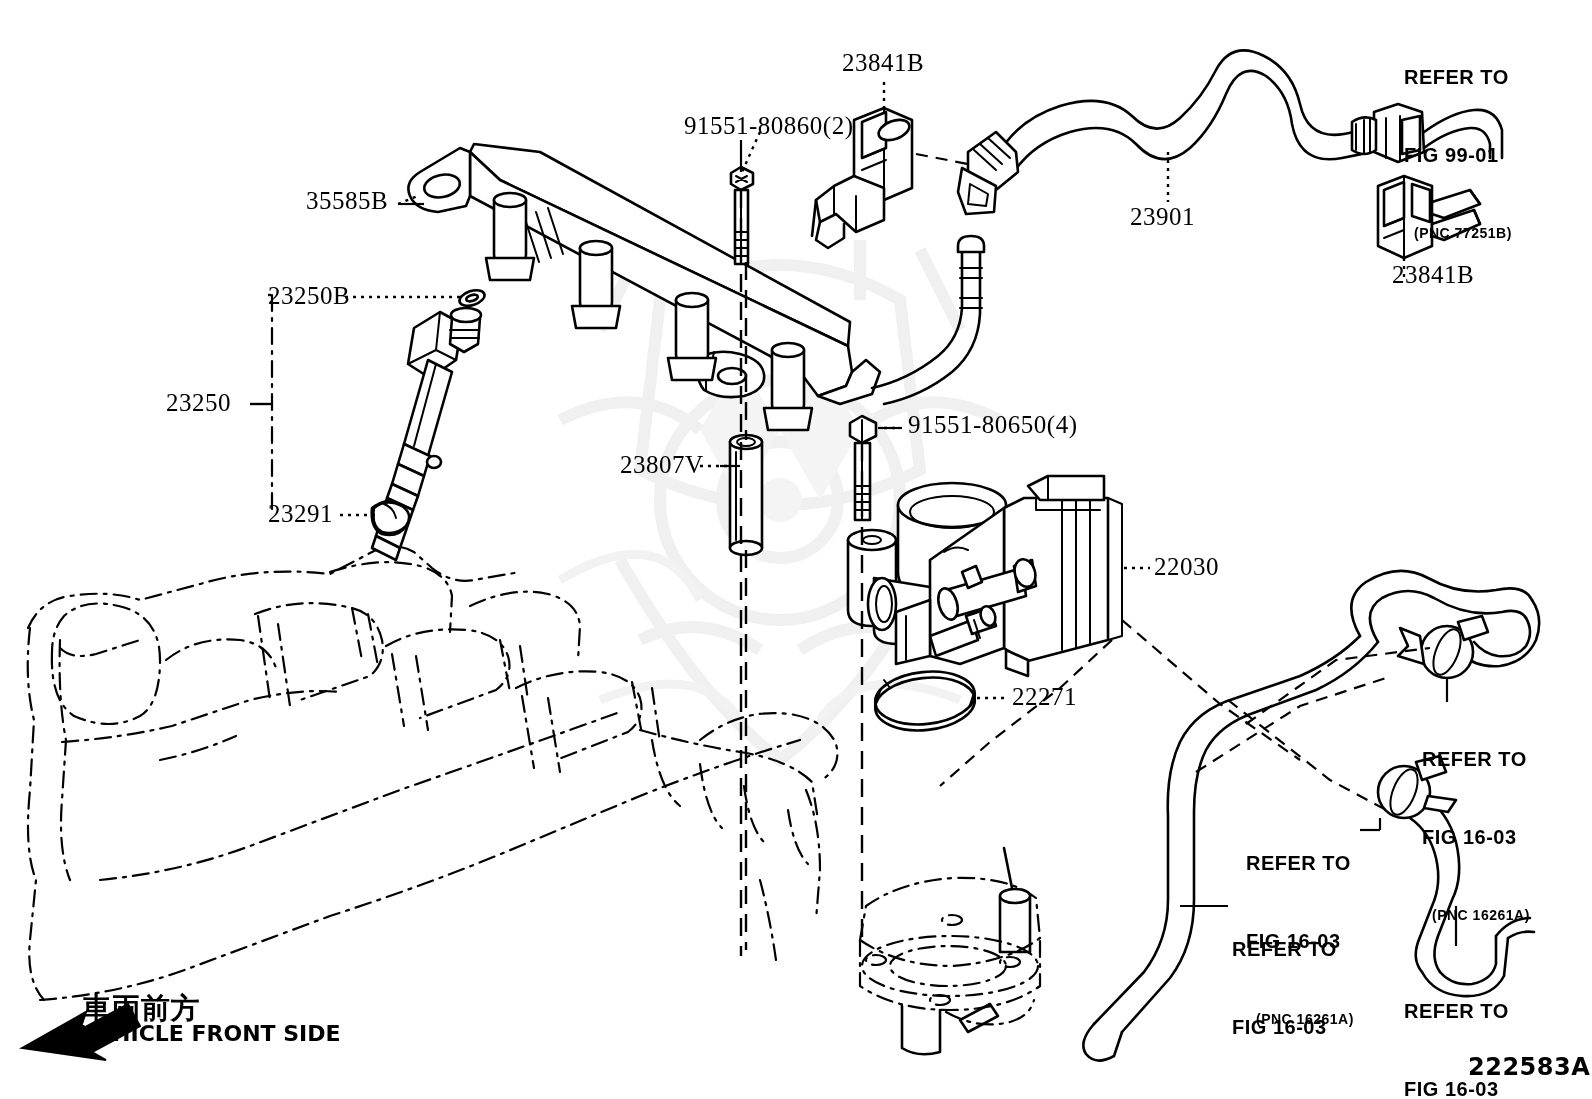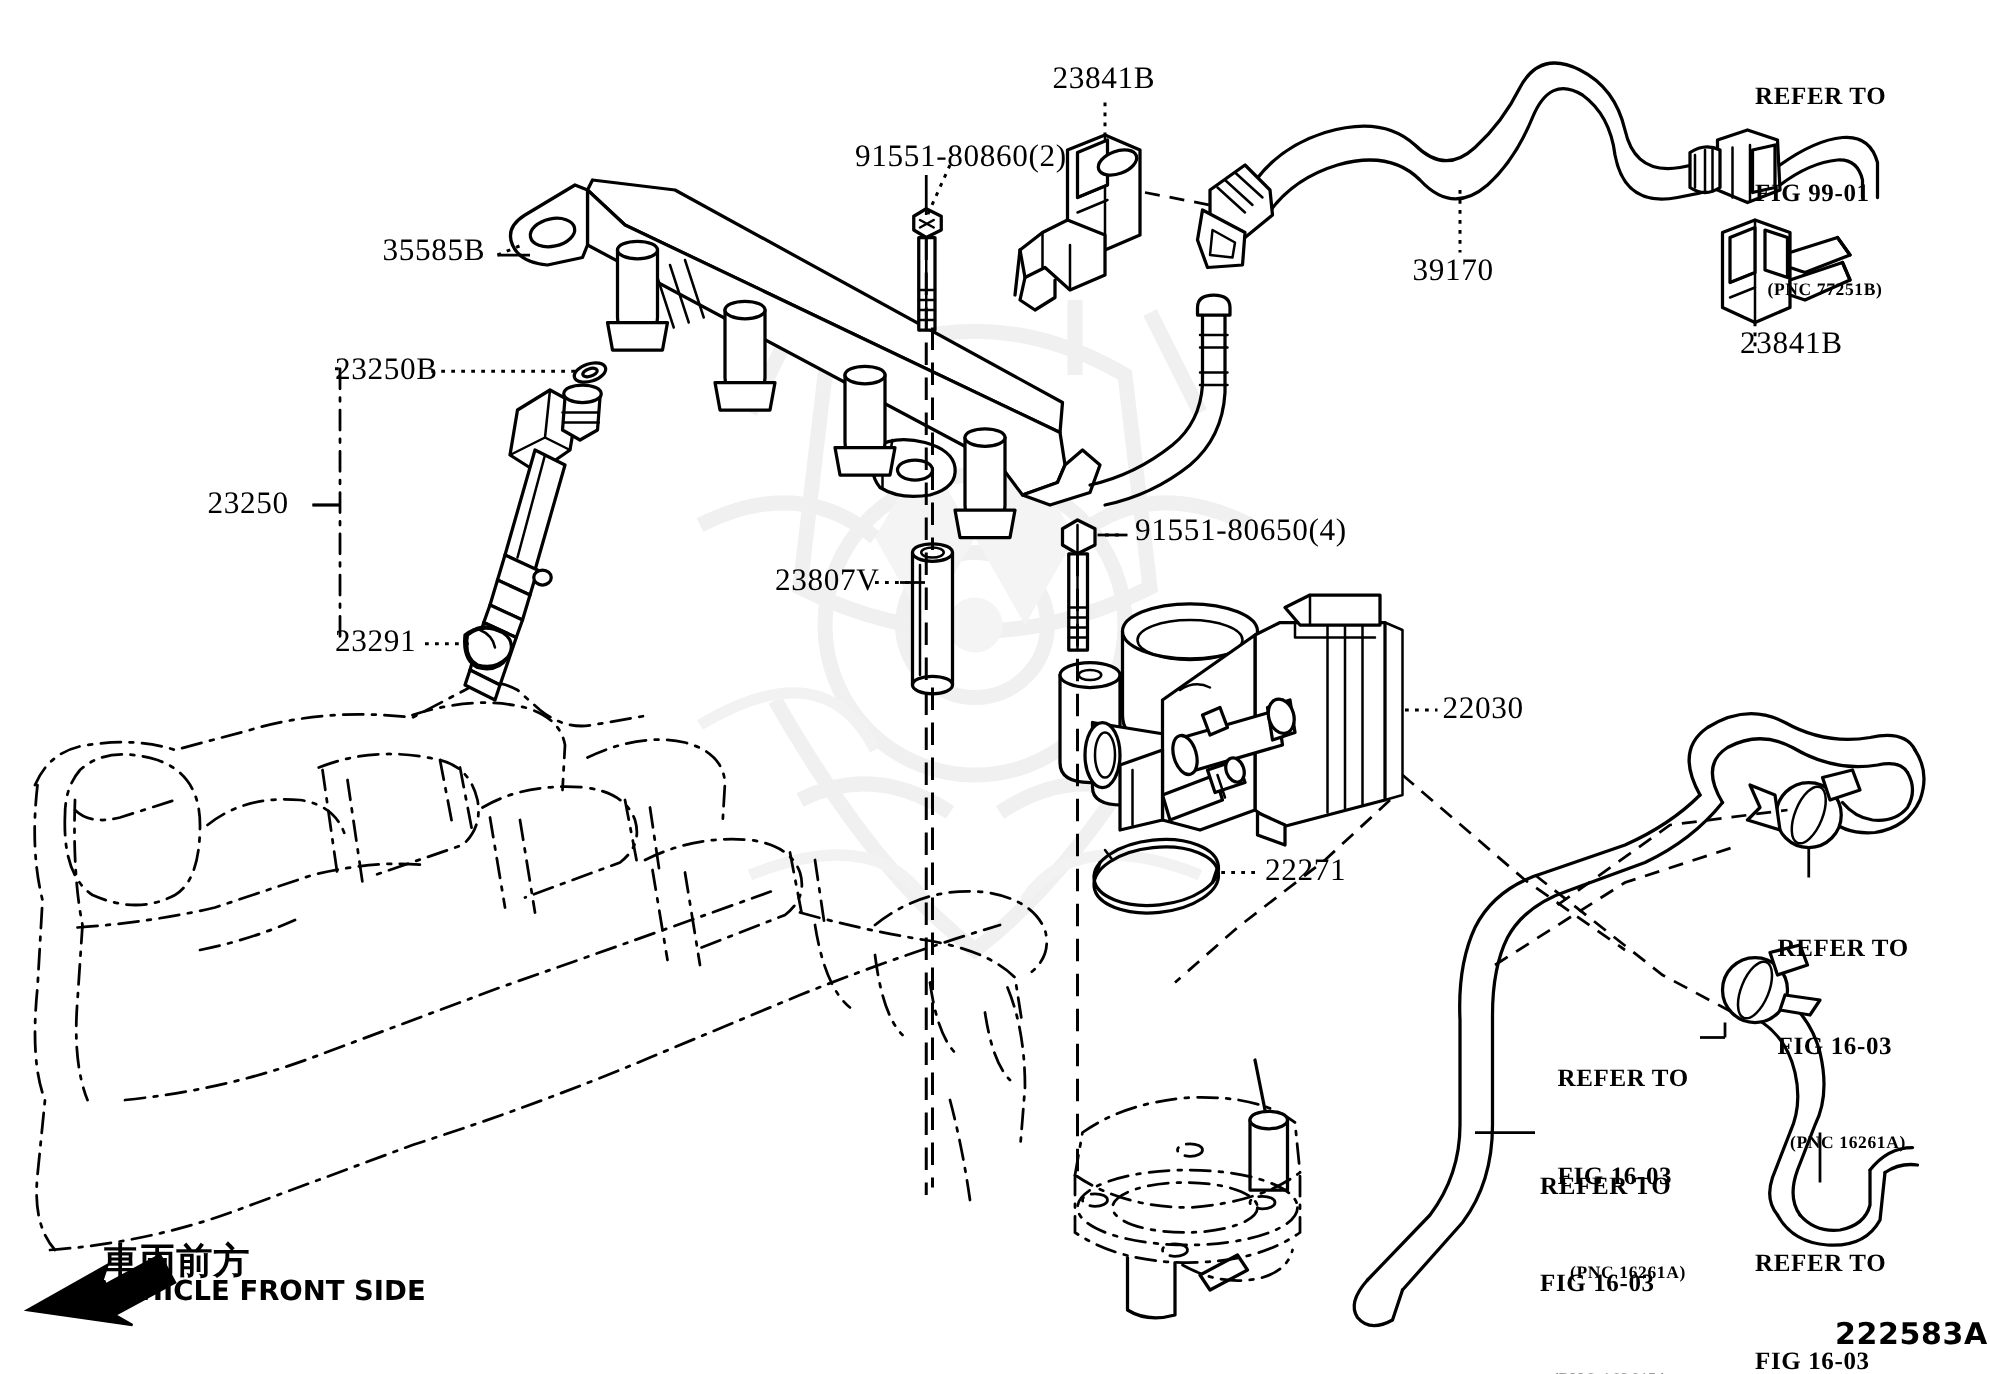--- a/index.html
+++ b/index.html
@@ -5,21 +5,21 @@
 <style>
   html,body{margin:0;padding:0;background:#ffffff;}
   body{width:1592px;height:1099px;overflow:hidden;
        font-family:"Liberation Serif","DejaVu Serif",serif;}
   #stage{position:relative;width:1592px;height:1099px;background:#fff;}
   svg.layer{position:absolute;left:0;top:0;width:1592px;height:1099px;}
   .lbl{position:absolute;white-space:pre;color:#000;
        font-family:"Liberation Serif","DejaVu Serif",serif;
        font-weight:400;letter-spacing:.5px;}
   .pn{font-size:25px;line-height:26px;}
-  .ref{font-size:20px;line-height:26px;font-family:Liberation Serif, serif;font-weight:700;}
+  .ref{font-size:20px;line-height:26px;font-family:Liberation Sans, sans-serif;font-weight:700;}
   .ref .sub{font-size:14px;}
   .jp{font-size:29px;line-height:26px;font-weight:700;font-family:"DejaVu Sans","Liberation Sans",sans-serif;}
   .vfs{font-size:22px;line-height:24px;font-weight:700;font-family:"DejaVu Sans","Liberation Sans",sans-serif;letter-spacing:0px;}
   .code{font-size:24px;font-weight:700;font-family:"DejaVu Sans","Liberation Sans",sans-serif;}
 </style>
 </head>
 <body>
 
 <div id="stage">
 
@@ -408,21 +408,21 @@
     </g>
   </svg>
 
   <div class="lbl pn" style="left:306px;top:188px;">35585B</div>
   <div class="lbl pn" style="left:268px;top:283px;">23250B</div>
   <div class="lbl pn" style="left:166px;top:390px;">23250</div>
   <div class="lbl pn" style="left:268px;top:501px;">23291</div>
   <div class="lbl pn" style="left:620px;top:452px;">23807V</div>
   <div class="lbl pn" style="left:1012px;top:684px;">22271</div>
   <div class="lbl pn" style="left:1154px;top:554px;">22030</div>
-  <div class="lbl pn" style="left:1130px;top:204px;">39170</div>
+  <div class="lbl pn" style="left:1130px;top:204px;">23901</div>
   <div class="lbl pn" style="left:842px;top:50px;">23841B</div>
   <div class="lbl pn" style="left:1392px;top:262px;">23841B</div>
   <div class="lbl pn" style="left:684px;top:113px;">91551-80860(2)</div>
   <div class="lbl pn" style="left:908px;top:412px;">91551-80650(4)</div>
 
   <div class="lbl ref" style="left:1404px;top:12px;">
     <div>REFER TO</div>
     <div>FIG 99-01</div>
     <div class="sub" style="padding-left:10px">(PNC 77251B)</div>
   </div>

